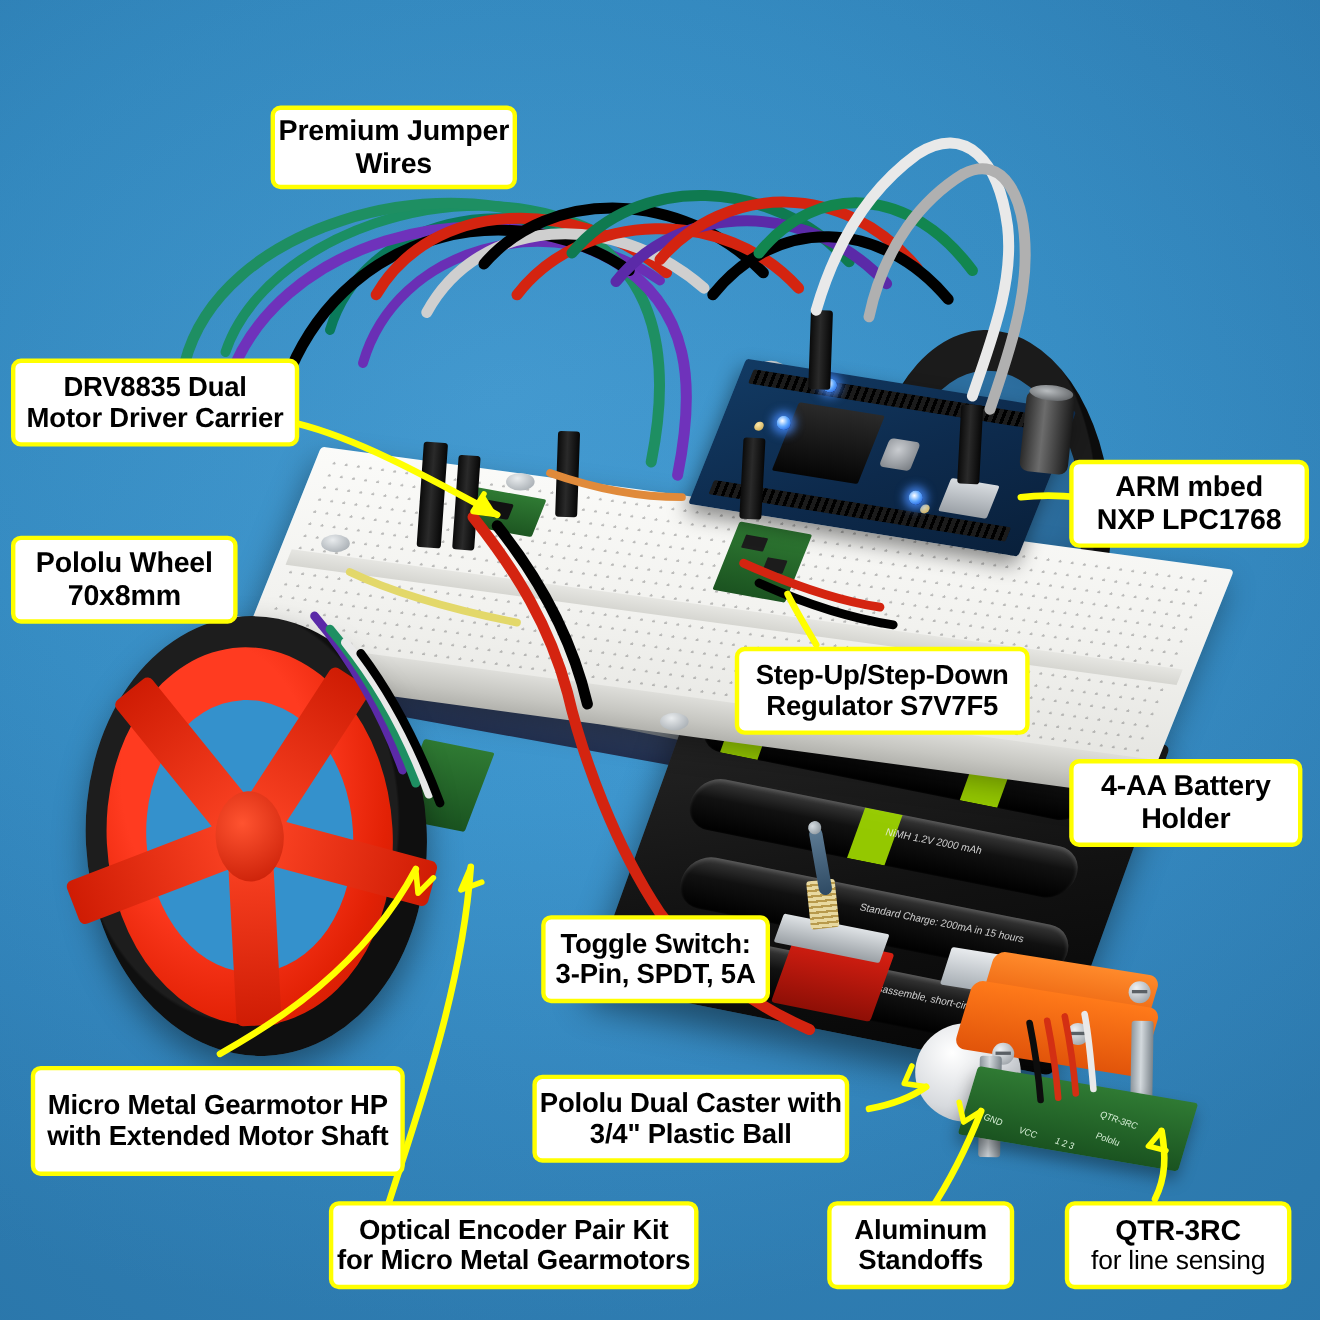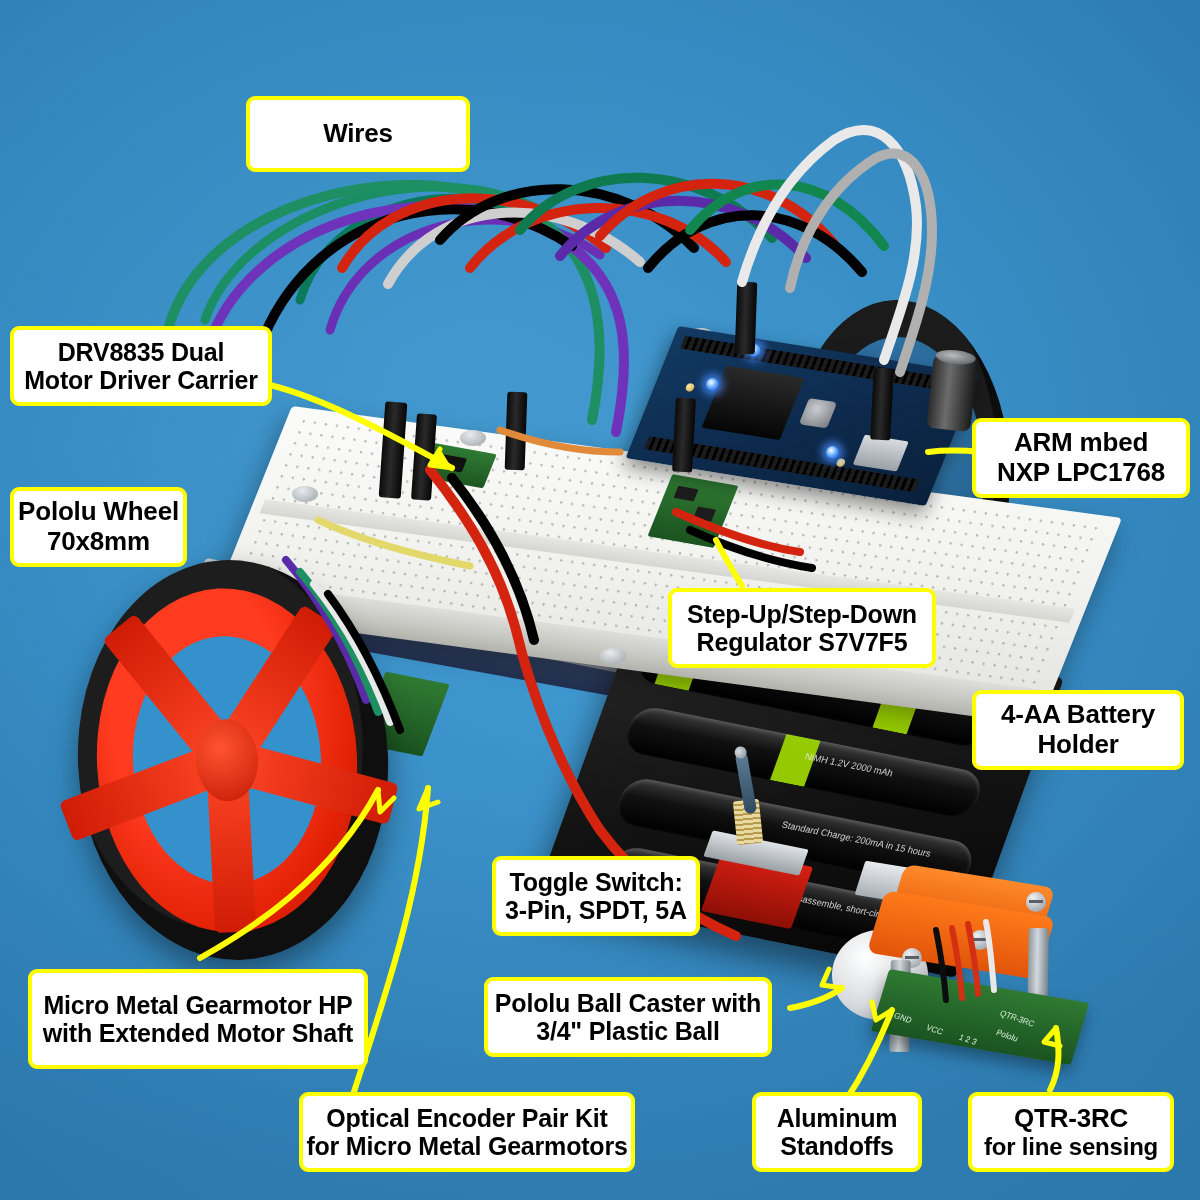--- a/index.html
+++ b/index.html
@@ -31,21 +31,21 @@
     display:flex;flex-direction:column;align-items:center;justify-content:center;
     text-align:center;
     color:#000;
     font-weight:bold;
     line-height:1.14;
     padding:6px 10px;
     letter-spacing:-0.2px;
     z-index:40;
   }
   .callout .l{display:block;white-space:nowrap;}
-  .callout .sub{font-weight:bold;}
+  .callout .sub{font-weight:normal;}
 
   
   #leads{position:absolute;inset:0;z-index:35;pointer-events:none;}
 
   
   #robot{position:absolute;left:0;top:0;width:1200px;height:1200px;z-index:20;}
 
   
   .breadboard{
     position:absolute;left:252px;top:462px;width:830px;height:200px;
@@ -509,60 +509,61 @@
       <path d="M 1050 1090 C 1060 1070, 1060 1050, 1056 1028"></path>
       <path d="M1056 1028 l -12 14 l 16 4" stroke-width="5"></path>
 
       <path d="M 982 452 C 960 450, 944 450, 928 452"></path>
 
       <path d="M 742 586 C 730 566, 722 552, 716 540"></path>
     </g>
   </svg>
 
   <div class="callout" style="left:246px;top:96px;width:224px;height:76px;font-size:26px;">
+    <span class="l">Premium Jumper</span>
     <span class="l">Wires</span>
   </div>
 
   <div class="callout" style="left:10px;top:326px;width:262px;height:80px;font-size:25px;">
     <span class="l">DRV8835 Dual</span>
     <span class="l">Motor Driver Carrier</span>
   </div>
 
-  <div class="callout" style="left:10px;top:487px;width:177px;height:80px;font-size:26px;">
+  <div class="callout" style="left:10px;top:487px;width:206px;height:80px;font-size:26px;">
     <span class="l">Pololu Wheel</span>
     <span class="l">70x8mm</span>
   </div>
 
   <div class="callout" style="left:972px;top:418px;width:218px;height:80px;font-size:26px;">
     <span class="l">ARM mbed</span>
     <span class="l">NXP LPC1768</span>
   </div>
 
   <div class="callout" style="left:668px;top:588px;width:268px;height:80px;font-size:25px;">
     <span class="l">Step-Up/Step-Down</span>
     <span class="l">Regulator S7V7F5</span>
   </div>
 
   <div class="callout" style="left:972px;top:690px;width:212px;height:80px;font-size:26px;">
     <span class="l">4-AA Battery</span>
     <span class="l">Holder</span>
   </div>
 
-  <div class="callout" style="left:492px;top:832px;width:208px;height:80px;font-size:25px;margin-top:24px;">
+  <div class="callout" style="left:492px;top:832px;width:208px;height:80px;font-size:25px;">
     <span class="l">Toggle Switch:</span>
     <span class="l">3-Pin, SPDT, 5A</span>
   </div>
 
   <div class="callout" style="left:28px;top:969px;width:340px;height:100px;font-size:25px;">
     <span class="l">Micro Metal Gearmotor HP</span>
     <span class="l">with Extended Motor Shaft</span>
   </div>
 
   <div class="callout" style="left:484px;top:977px;width:288px;height:80px;font-size:25px;">
-    <span class="l">Pololu Ball Caster with</span>
+    <span class="l">Pololu Dual Caster with</span>
     <span class="l">3/4" Plastic Ball</span>
   </div>
 
   <div class="callout" style="left:254px;top:1092px;width:336px;height:80px;font-size:25px;margin-left:45px;">
     <span class="l">Optical Encoder Pair Kit</span>
     <span class="l">for Micro Metal Gearmotors</span>
   </div>
 
   <div class="callout" style="left:752px;top:1092px;width:170px;height:80px;font-size:25px;">
     <span class="l">Aluminum</span>

